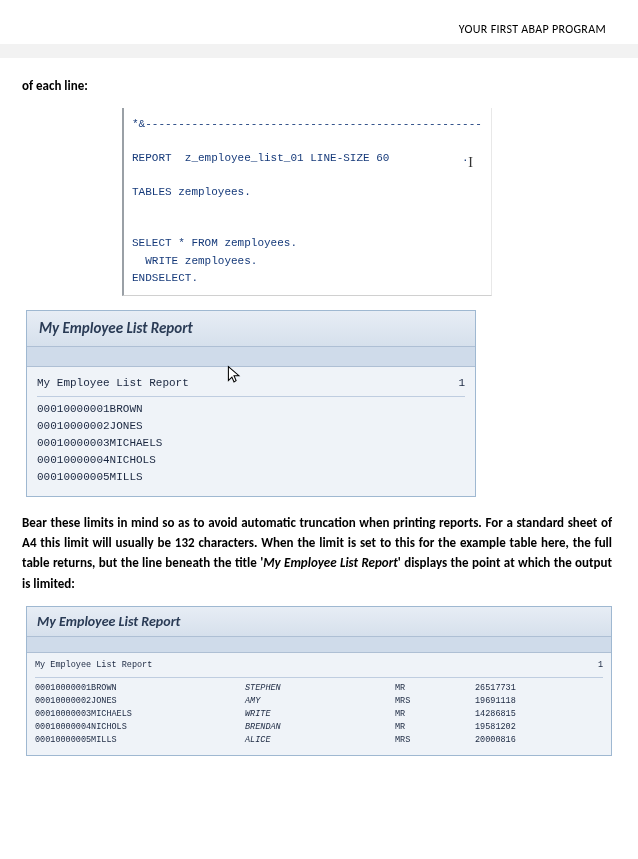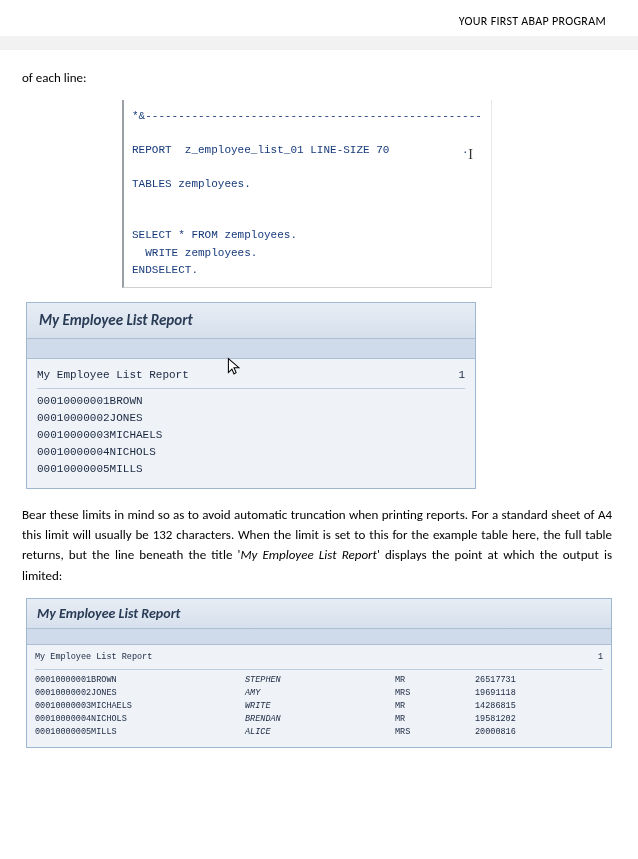--- a/index.html
+++ b/index.html
@@ -6,21 +6,21 @@
   html, body {
     margin: 0;
     padding: 0;
     background: #fff;
     font-family: Calibri, Arial, sans-serif;
     color: #000;
   }
   .page {
     width: 638px;
     height: 767px;
-    margin: 0 auto;
+    margin: 8px auto;
     position: relative;
     padding: 0 26px 0 22px;
   }
   .banner {
     position: absolute;
     top: 36px;
     left: 0;
     right: 0;
     height: 14px;
     background: #f2f2f2;
@@ -31,21 +31,21 @@
     right: 32px;
     font-size: 12px;
     letter-spacing: .3px;
   }
   .body {
     padding-top: 68px;
     font-size: 13px;
     line-height: 1.55;
     text-align: justify;
   }
-  .body p { margin: 0 0 12px 0; }
+  .body p { margin: 0 0 12px 0; font-weight: bold; }
   .body em { font-style: italic; }
   .figure {
     margin: 6px 0 14px 0;
   }
   .code-box {
     margin-left: 100px;
     width: 370px;
     border-left: 2px solid #9aa0a6;
     border-bottom: 1px solid #d0d0d0;
     border-right: 1px solid #e8e8e8;
@@ -140,21 +140,21 @@
   <div class="header-title">YOUR FIRST ABAP PROGRAM</div>
   <div class="banner"></div>
 
   <div class="body">
 
     <p>of each line:</p>
 
     <div class="figure">
       <div class="code-box"><span>*&amp;---------------------------------------------------</span>
 
-<span>REPORT  z_employee_list_01 LINE-SIZE 70</span>           <span>.</span>
+<span>REPORT  z_employee_list_01 LINE-SIZE 60</span>           <span>.</span>
 
 <span>TABLES zemployees.</span>
 
 
 <span>SELECT * FROM zemployees.</span>
 <span>  WRITE zemployees.</span>
 <span>ENDSELECT.</span><span class="ibeam">I</span></div>
     </div>
 
     <div class="sap-panel panel-narrow">

